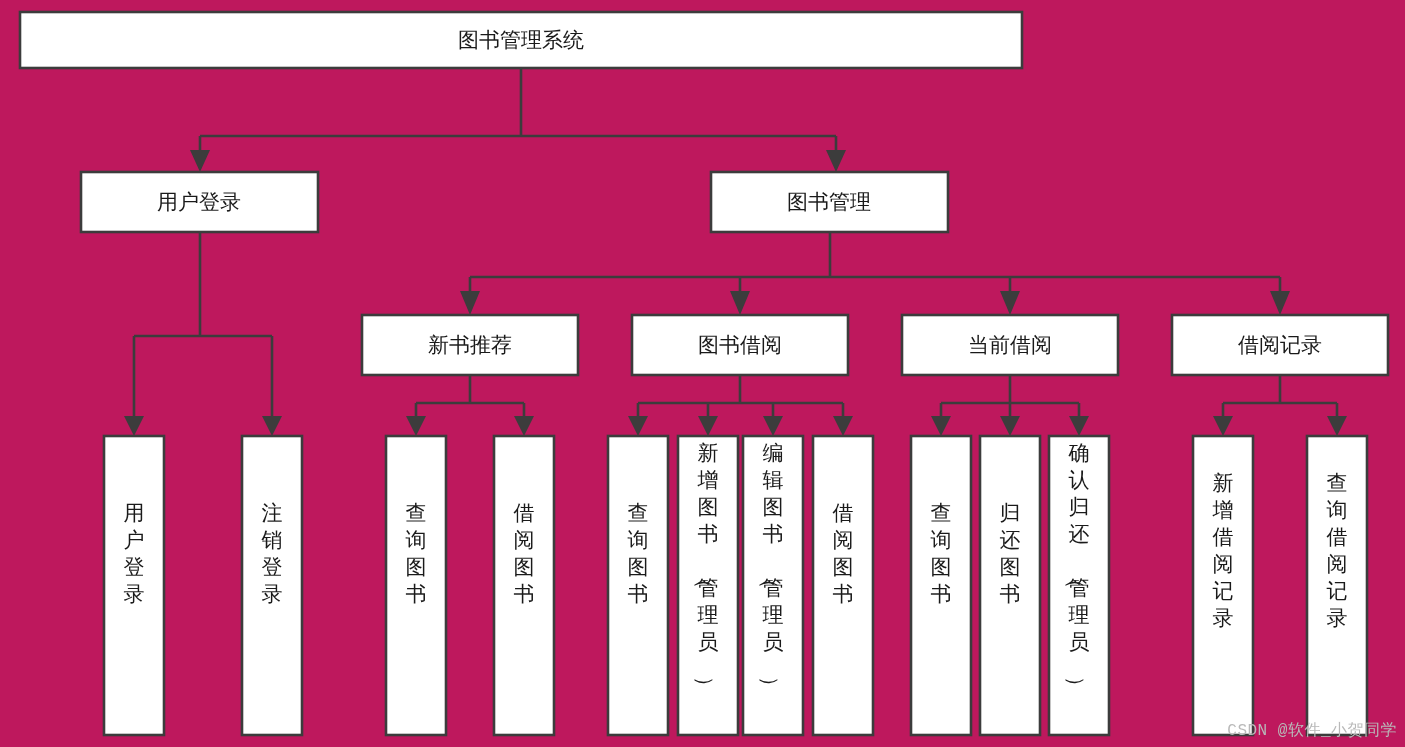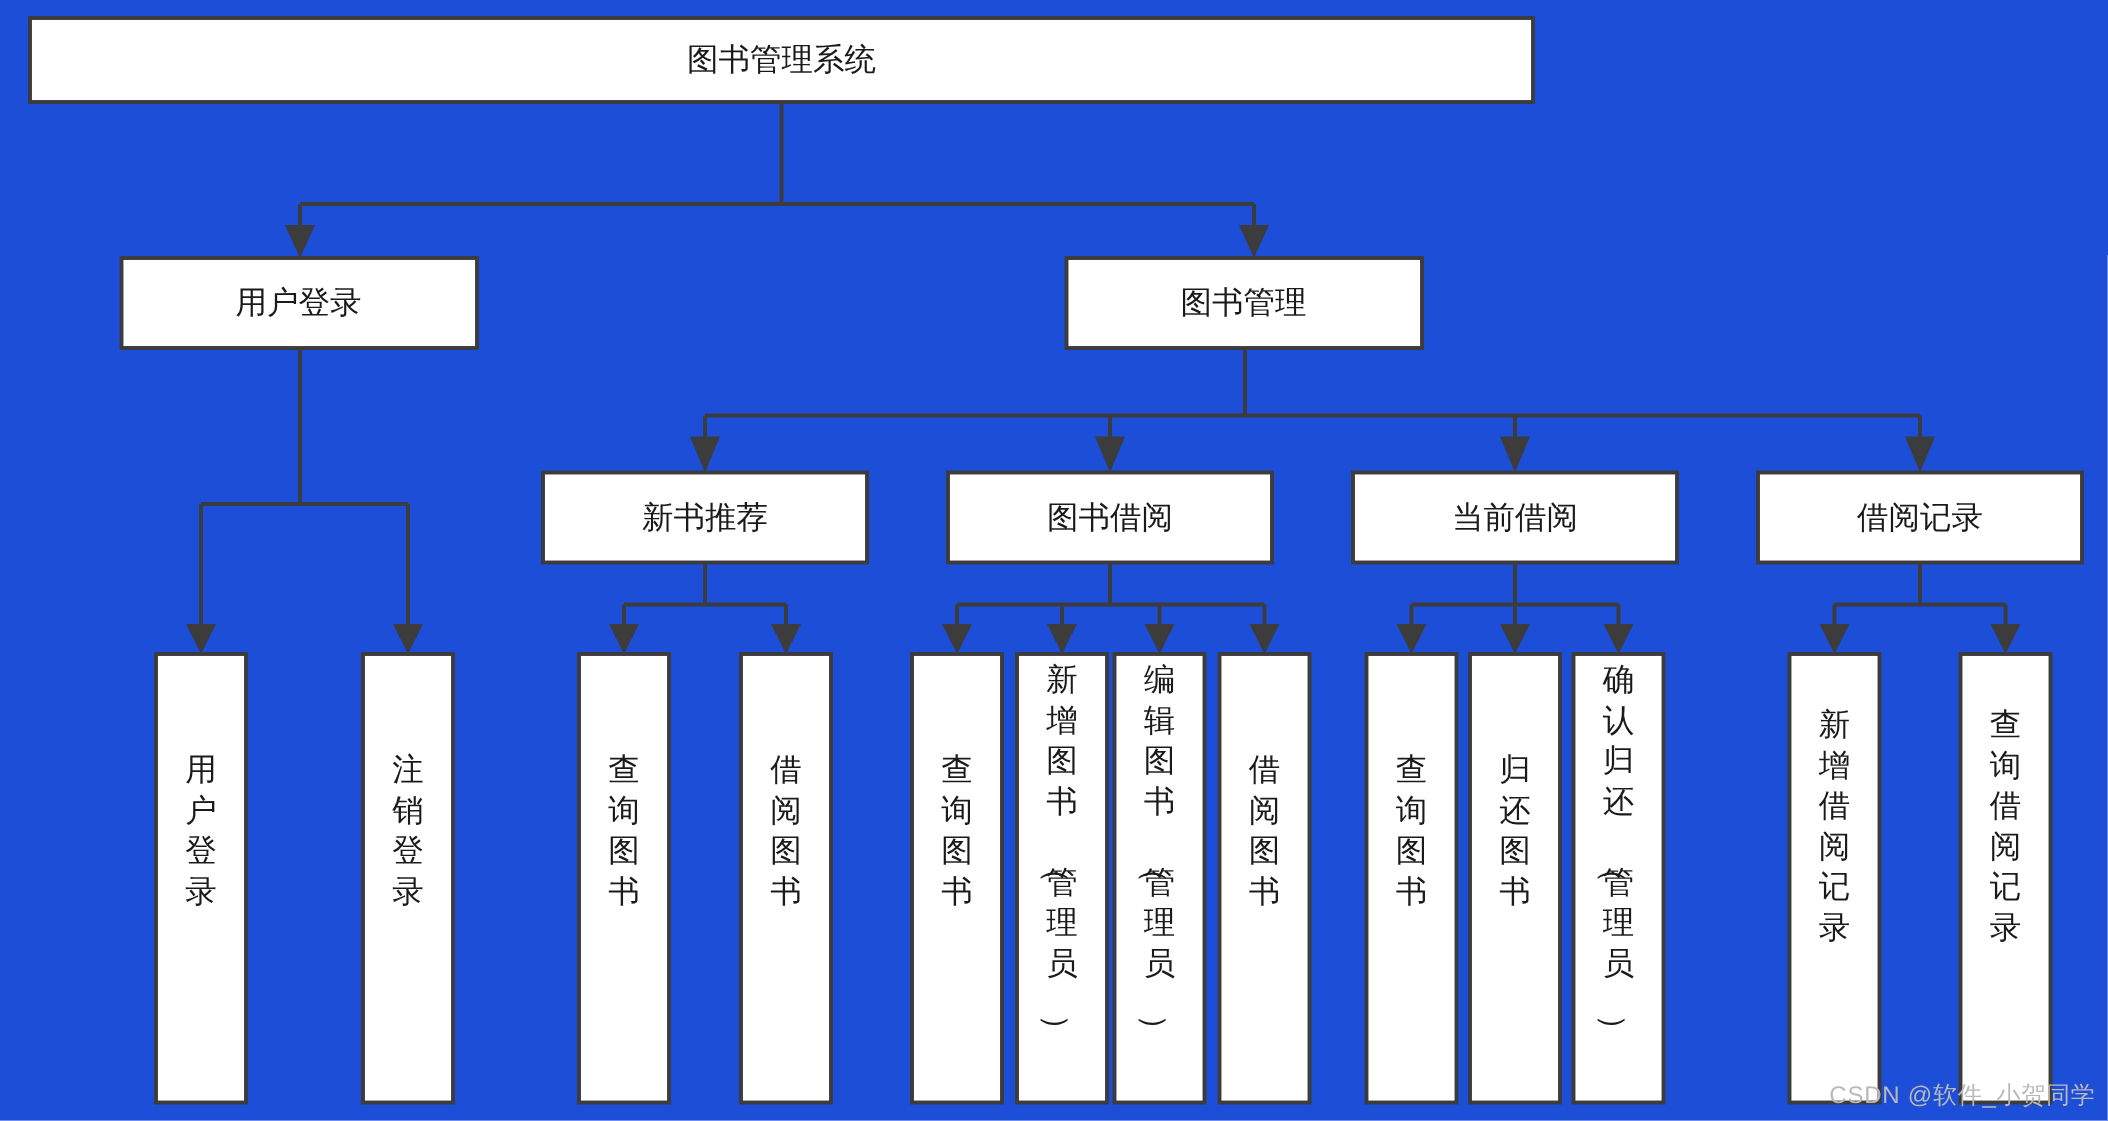--- a/index.html
+++ b/index.html
@@ -10,21 +10,21 @@
   body {
     width: 1405px;
     height: 747px;
     font-family: "DejaVu Sans", "Liberation Sans", sans-serif;
     overflow: hidden;
   }
   #diagram-root {
     position: relative;
     width: 1405px;
     height: 747px;
-    background: #1d4ed8;
+    background: #be185d;
   }
   svg#flowchart {
     position: absolute;
     left: 0;
     top: 0;
     width: 1405px;
     height: 747px;
   }
   .node-box {
     fill: #ffffff;
@@ -53,21 +53,21 @@
     font-size: 21px;
     font-family: "DejaVu Sans", "Liberation Sans", sans-serif;
     text-anchor: middle;
   }
   .watermark {
     position: absolute;
     right: 8px;
     bottom: 6px;
     font-size: 16px;
     color: #b9b9b9;
-    font-family: Liberation Sans, sans-serif;
+    font-family: Liberation Mono, monospace;
     letter-spacing: 0.5px;
     white-space: nowrap;
     user-select: none;
   }
 </style>
 </head>
 <body>
 
 <div id="diagram-root">
 

